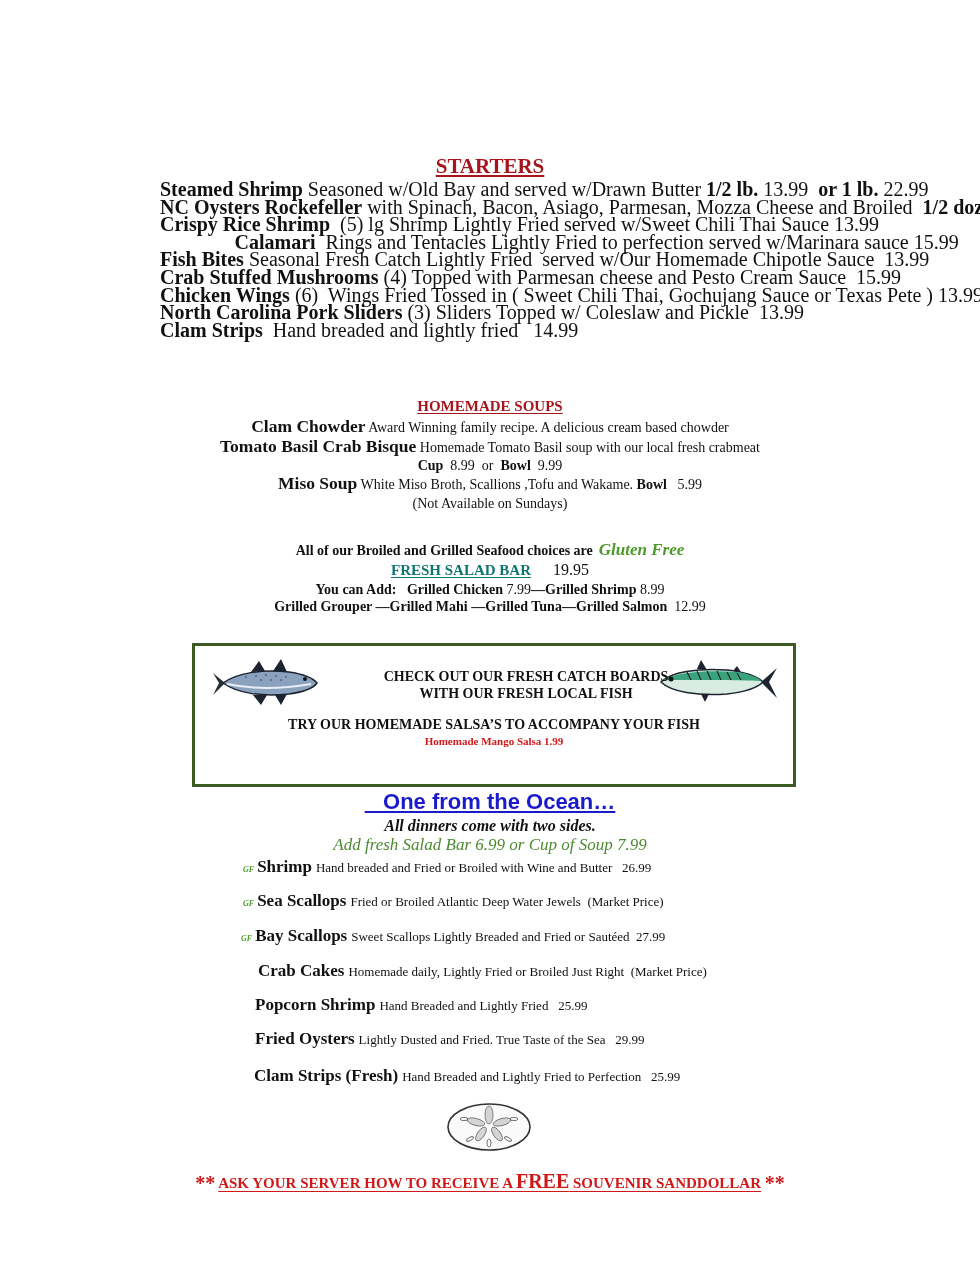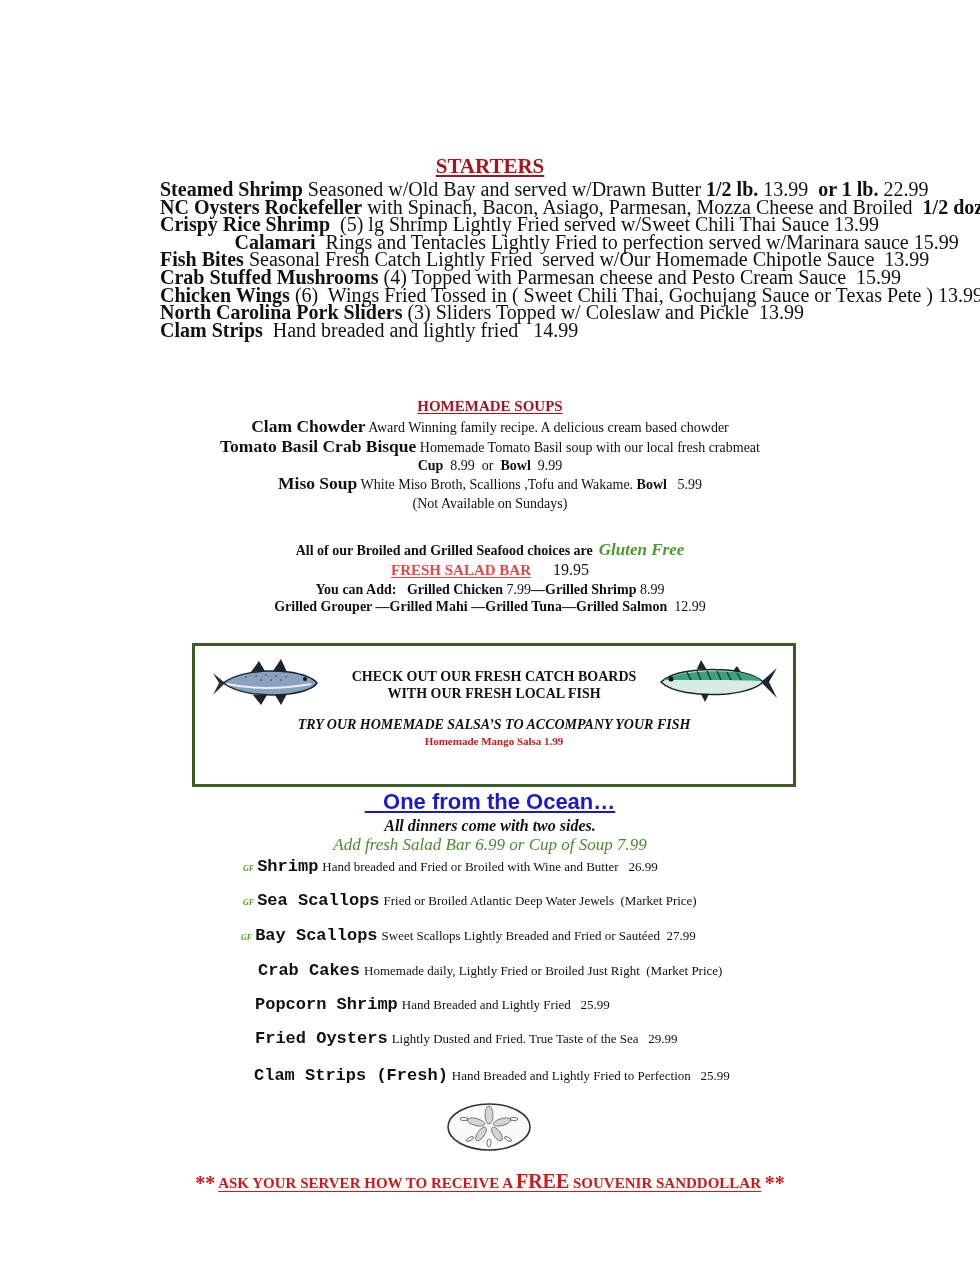--- a/index.html
+++ b/index.html
@@ -23,45 +23,45 @@
     top: 398px; font-size: 15px; font-weight: bold; color: #a8141c;
     text-decoration: underline; text-underline-offset: 2px;
   }
   .soup-row { font-size: 14px; line-height: 19px; }
   .soup-row .name { font-size: 17.5px; font-weight: bold; }
 
   
   .gf-line { top: 540px; font-size: 14px; font-weight: bold; }
   .gf-line .gf { color: #4d9a2a; font-style: italic; font-size: 17px; margin-left: 6px; }
   .salad-line { top: 561px; font-size: 15px; }
-  .salad-line .salad { color: #ef4444; font-weight: bold; text-decoration: underline; text-underline-offset: 2px; }
+  .salad-line .salad { color: #0f766e; font-weight: bold; text-decoration: underline; text-underline-offset: 2px; }
   .salad-line .price { font-size: 16px; margin-left: 22px; }
   .add-line { font-size: 14px; }
 
   
   .catch-box {
     position: absolute; left: 192px; top: 643px; width: 598px; height: 138px;
     border: 3px solid #3d5a22; box-sizing: content-box;
   }
   .fish { position: absolute; }
   .box-text { position: absolute; left: 0; width: 598px; text-align: center; font-weight: bold; white-space: nowrap; }
-  .box-catch { top: 22px; font-size: 14px; line-height: 17px; }
-  .box-salsa { top: 71px; font-size: 14px; font-style: italic; }
+  .box-catch { top: 22px; font-size: 14px; line-height: 17px; margin-left: 32px; }
+  .box-salsa { top: 71px; font-size: 14px; }
   .box-mango { top: 89px; font-size: 11px; color: #d01818; }
 
   
   .ocean-title {
     top: 789px; font-family: "Liberation Sans", "DejaVu Sans", sans-serif; font-size: 22px;
     font-weight: bold; color: #1a1acc; text-decoration: underline; text-underline-offset: 2px;
     white-space: pre;
   }
   .ocean-sub { top: 817px; font-size: 16px; font-weight: bold; font-style: italic; }
   .ocean-add { top: 835px; font-size: 17px; font-style: italic; color: #4d8a30; }
   .dish { font-size: 13px; }
-  .dish .name { font-family: Liberation Mono, monospace; font-size: 17px; font-weight: bold; }
+  .dish .name { font-family: Liberation Serif, serif; font-size: 17px; font-weight: bold; }
   .dish .gftag { color: #4d9a2a; font-style: italic; font-weight: bold; font-size: 8px; margin-right: 3px; }
   .dish .desc { margin-left: 4px; }
 
   
   .sanddollar { position: absolute; left: 446px; top: 1102px; }
 
   
   .footer {
     top: 1170px; font-size: 15px; font-weight: bold; color: #d01818;
   }

